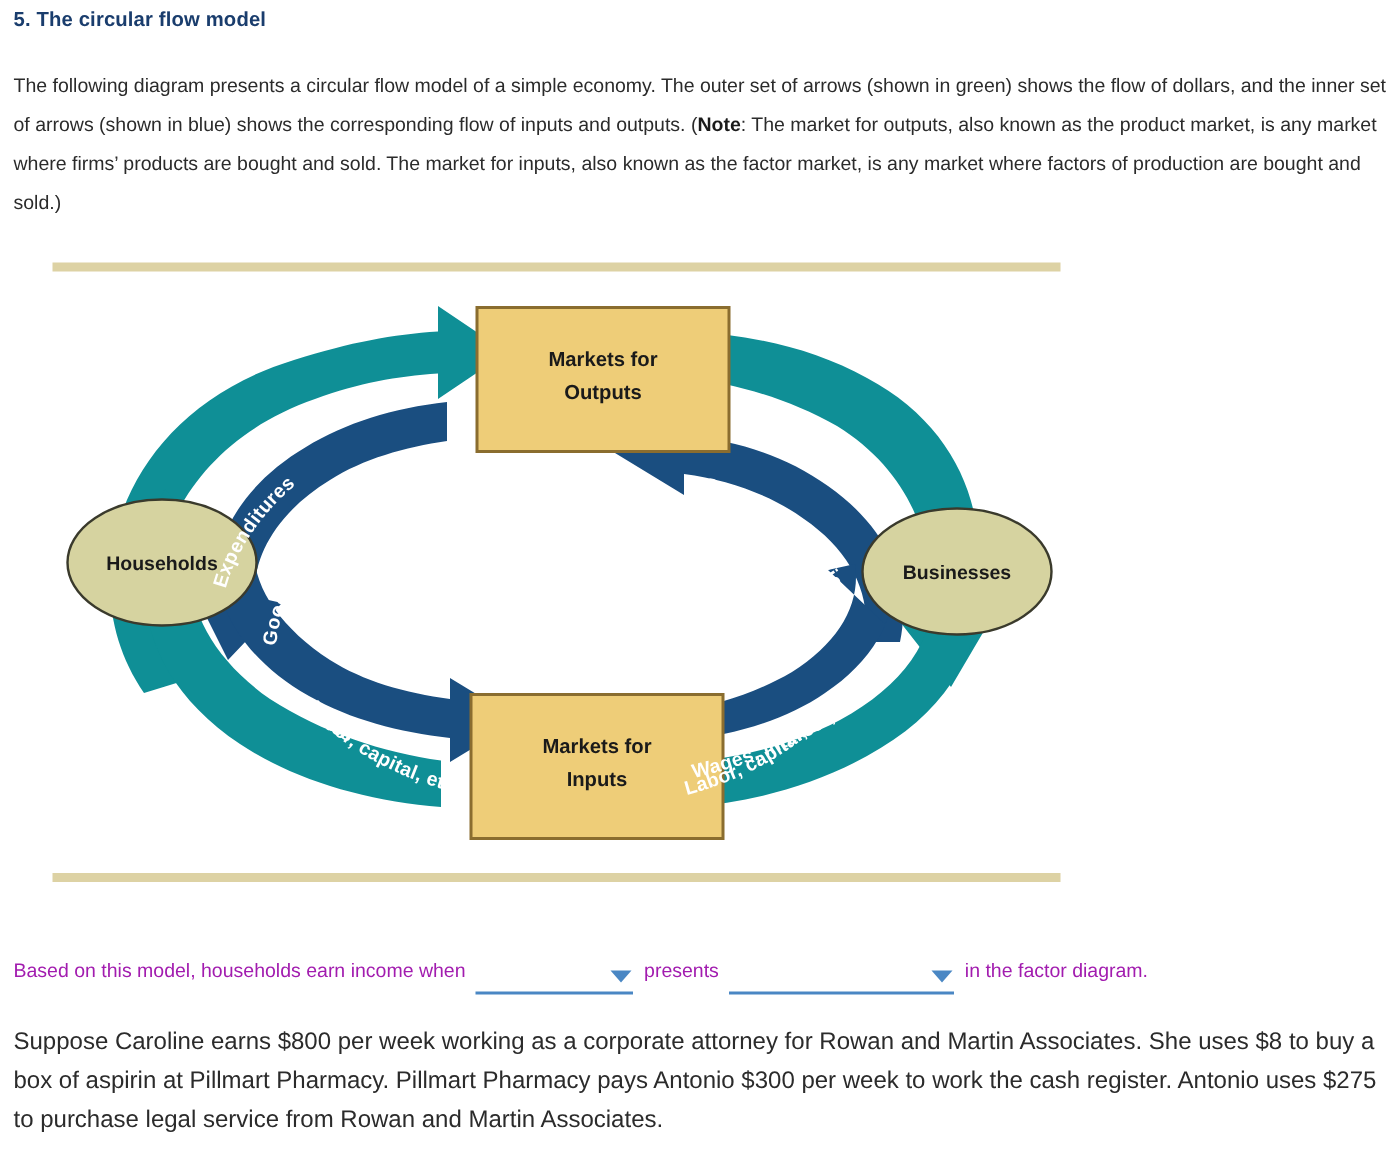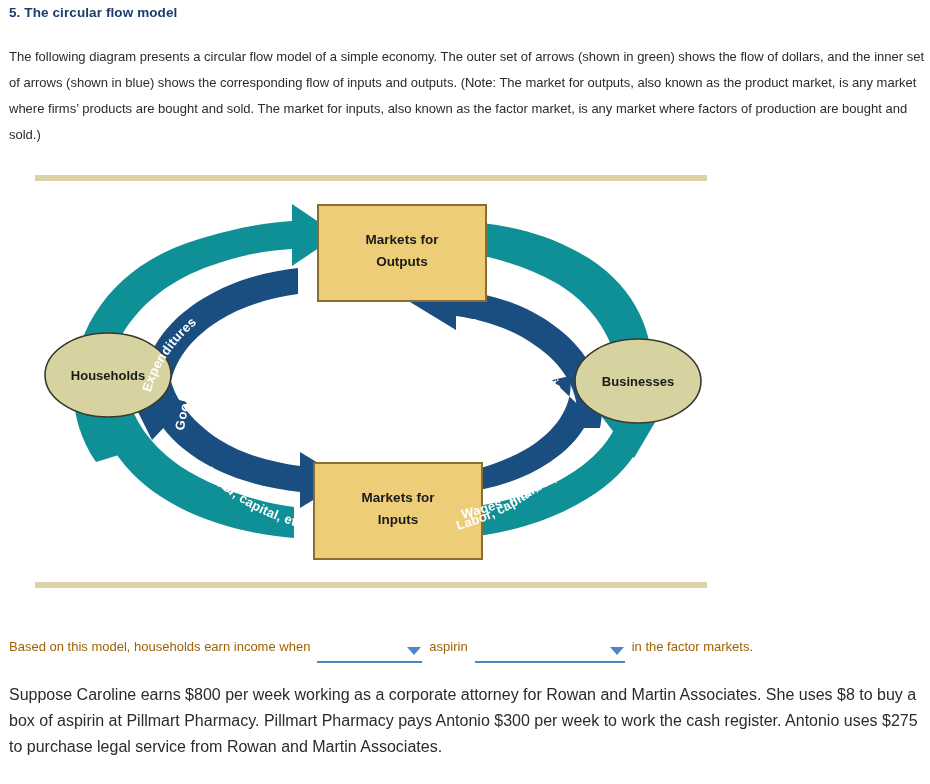--- a/index.html
+++ b/index.html
@@ -30,21 +30,21 @@
   
   .intro {
     position: absolute;
     left: 9px;
     top: 44px;
     width: 915px;
     font-size: 13px;
     line-height: 26px;
     color: #2b2b2b;
   }
-  .intro b { font-weight: normal; color: #1b1b1b; }
+  .intro b { font-weight: bold; color: #1b1b1b; }
 
   
   .rule {
     position: absolute;
     left: 35px;
     width: 672px;
     height: 6px;
     background: #ddd2a4;
   }
   .rule.top    { top: 175px; }
@@ -76,21 +76,21 @@
     fill: #ffffff;
     letter-spacing: 0.2px;
   }
 
   
   .fill-line {
     position: absolute;
     left: 9px;
     top: 639px;
     font-size: 13px;
-    color: #a16207;
+    color: #a21caf;
     display: flex;
     align-items: baseline;
     white-space: nowrap;
   }
   .dropdown {
     display: inline-flex;
     align-items: center;
     justify-content: flex-end;
     position: relative;
     border-bottom: 2px solid #4a87c4;
@@ -291,23 +291,23 @@
 </div>
 
 <div class="fill-line">
   <span>Based on this model, households earn income when</span>
 
   <span class="dropdown d1">
     <span class="sel"></span>
     <span class="caret"></span>
   </span>
 
-  <span>aspirin</span>
+  <span>presents</span>
 
   <span class="dropdown d2">
     <span class="sel"></span>
     <span class="caret"></span>
   </span>
 
-  <span>in the factor markets.</span>
+  <span>in the factor diagram.</span>
 </div>
 
 <div class="closing">Suppose Caroline earns $800 per week working as a corporate attorney for Rowan and Martin Associates. She uses $8 to buy a box of aspirin at Pillmart Pharmacy. Pillmart Pharmacy pays Antonio $300 per week to work the cash register. Antonio uses $275 to purchase legal service from Rowan and Martin Associates.</div>
 
 </body></html>

